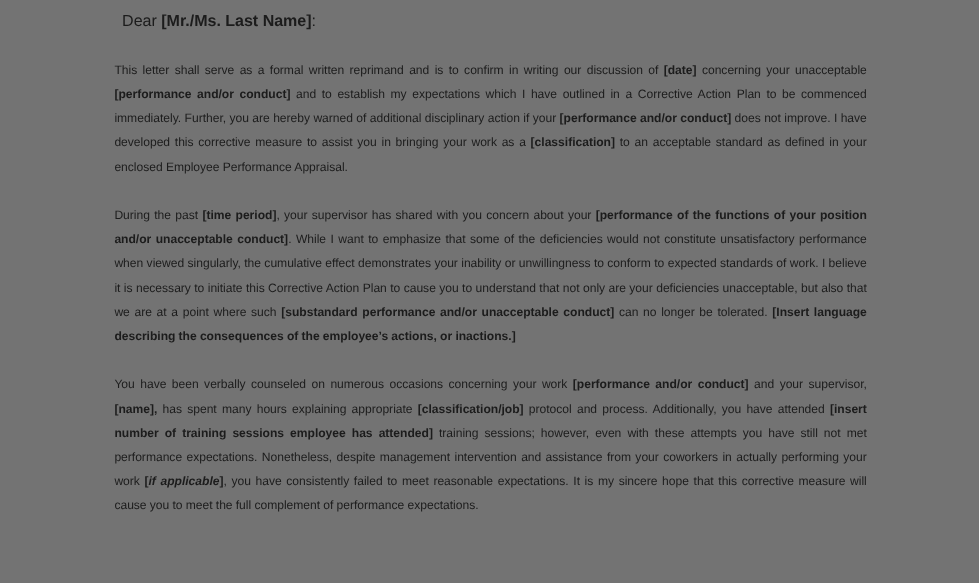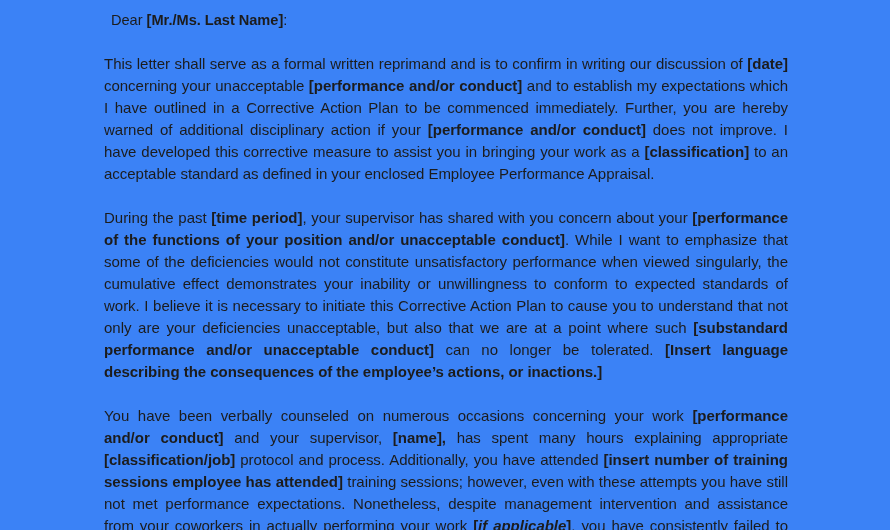--- a/index.html
+++ b/index.html
@@ -11,41 +11,41 @@
     width: 890px;
     height: 530px;
     overflow: hidden;
     font-family: "Liberation Sans", sans-serif;
     color: #1c1c1c;
   }
   .page {
     position: relative;
     width: 890px;
     height: 530px;
-    background: #3b82f6;
+    background: #737373;
   }
   .letter-body {
     position: absolute;
     left: 104px;
     top: 0px;
     width: 684px;
   }
   .salutation {
     margin: 0;
     padding-left: 7px;
     padding-top: 9px;
     font-size: 14.6px;
     line-height: 22px;
     text-align: left;
     letter-spacing: -0.02px;
   }
   .para {
     margin: 0;
     padding-top: 22px;
-    font-size: 15px;
+    font-size: 11px;
     line-height: 22px;
     text-align: justify;
     text-justify: inter-word;
     letter-spacing: -0.02px;
     word-spacing: -0.1px;
   }
   .para:last-child {
     text-align-last: left;
   }
   .salutation .ph,

